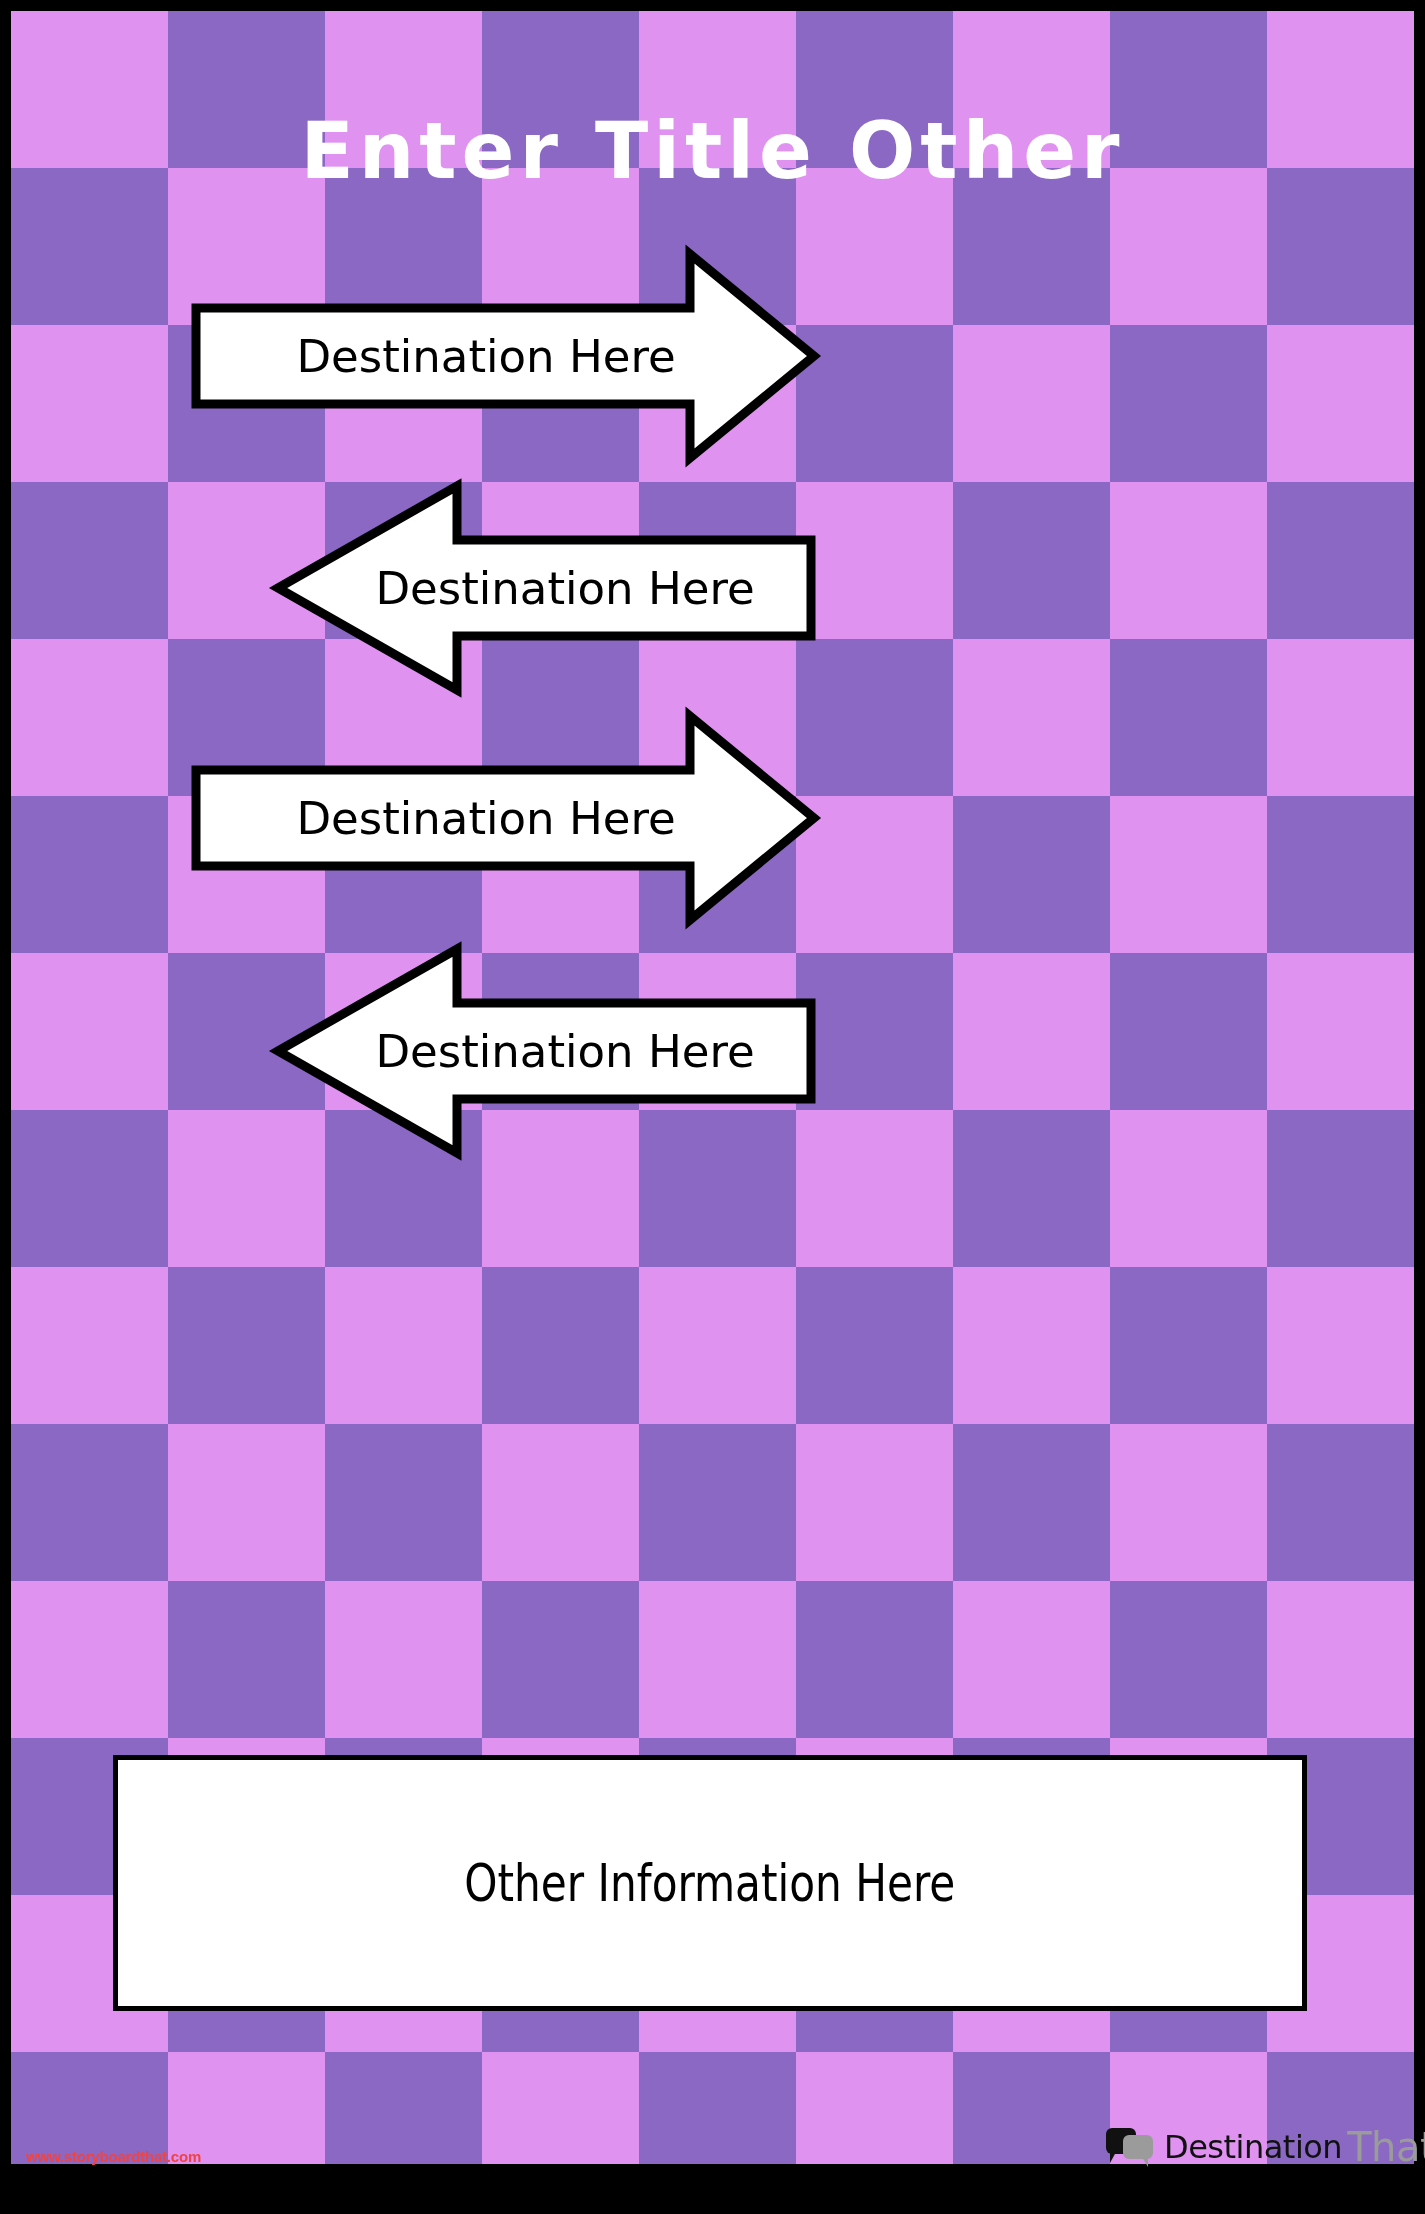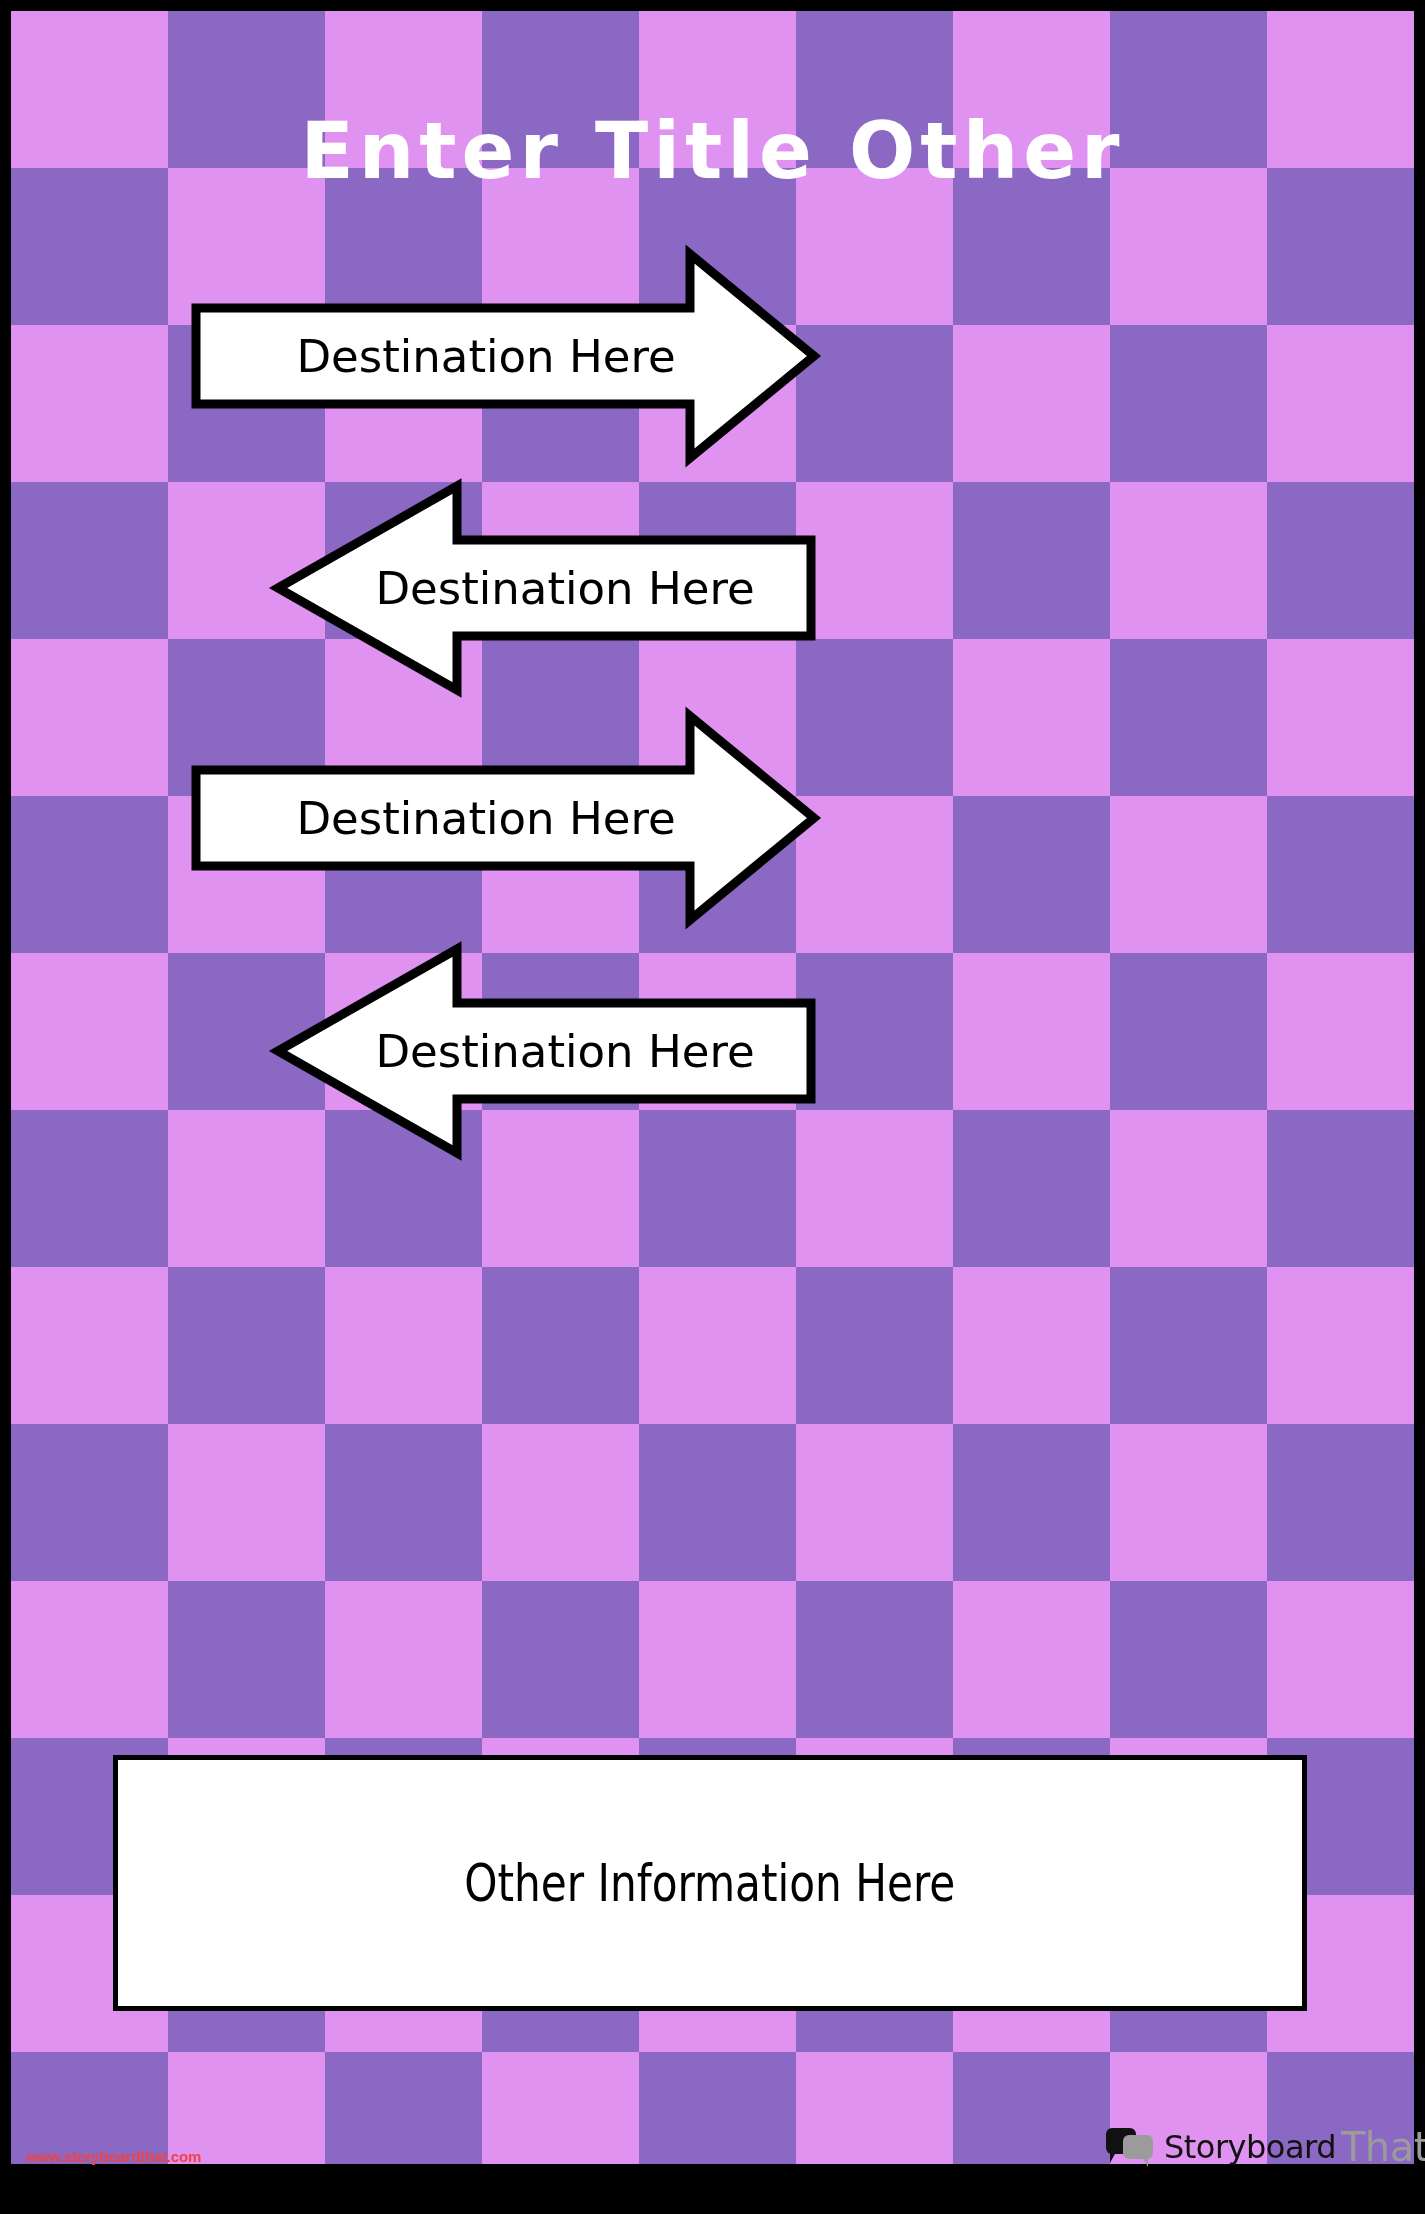--- a/index.html
+++ b/index.html
@@ -234,17 +234,17 @@
     <span id="info-text">Other Information Here</span>
   </div>
 
   <div id="site-url">www.storyboardthat.com</div>
 
   <div id="brand">
     <span id="brand-icon">
       <span class="bubble-back"></span>
       <span class="bubble-front"></span>
     </span>
-    <span id="brand-word-1">Storyboard</span>
+    <span id="brand-word-1">Destination</span>
     <span id="brand-word-2">That</span>
   </div>
 
 </div>
 
 </body></html>

